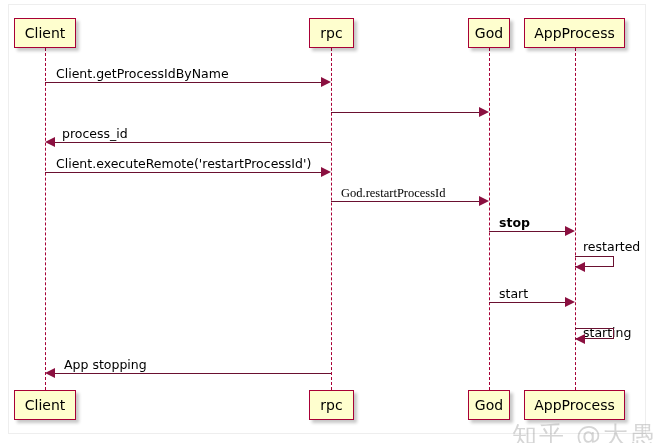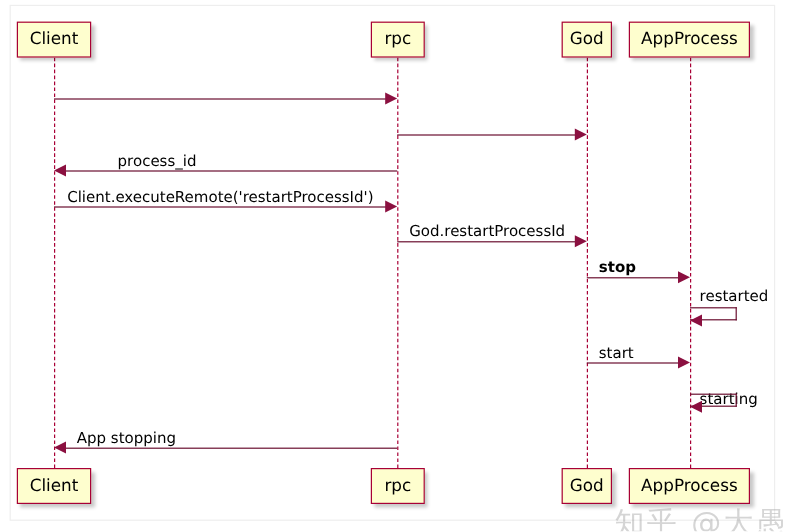--- a/index.html
+++ b/index.html
@@ -116,35 +116,36 @@
   <div class="participant" style="left:309px; top:18px; width:45px; height:30px;">
     <span>rpc</span>
   </div>
   <div class="participant" style="left:468px; top:18px; width:42px; height:30px;">
     <span>God</span>
   </div>
   <div class="participant" style="left:524px; top:18px; width:101px; height:30px;">
     <span>AppProcess</span>
   </div>
 
+  <div class="msg-label" style="left:56px; top:68px;">Client.getProcessIdByName</div>
   <div class="msg-line" style="left:45px; top:82px; width:277px;"></div>
   <div class="arrowhead right" style="left:321px; top:77px;"></div>
 
   <div class="msg-line" style="left:331px; top:112px; width:149px;"></div>
   <div class="arrowhead right" style="left:479px; top:107px;"></div>
 
-  <div class="msg-label" style="left:62px; top:128px;margin-left:36px;">process_id</div>
+  <div class="msg-label" style="left:62px; top:128px;">process_id</div>
   <div class="msg-line" style="left:54px; top:142px; width:277px;"></div>
   <div class="arrowhead left" style="left:45px; top:137px;"></div>
 
   <div class="msg-label" style="left:56px; top:158px;">Client.executeRemote('restartProcessId')</div>
   <div class="msg-line" style="left:45px; top:172px; width:277px;"></div>
   <div class="arrowhead right" style="left:321px; top:167px;"></div>
 
-  <div class="msg-label" style="left:341px; top:187px;">God.restartProcessId</div>
+  <div class="msg-label" style="left:341px; top:187px;font-family:Liberation Serif, serif;">God.restartProcessId</div>
   <div class="msg-line" style="left:331px; top:201px; width:149px;"></div>
   <div class="arrowhead right" style="left:479px; top:196px;"></div>
 
   <div class="msg-label" style="left:499px; top:217px;font-weight:bold;">stop</div>
   <div class="msg-line" style="left:489px; top:231px; width:77px;"></div>
   <div class="arrowhead right" style="left:565px; top:226px;"></div>
 
   <div class="msg-label" style="left:583px; top:241px;">restarted</div>
   <div class="selfloop" style="left:575px; top:256px; width:39px; height:11px;"></div>
   <div class="arrowhead left" style="left:575px; top:262px;"></div>

